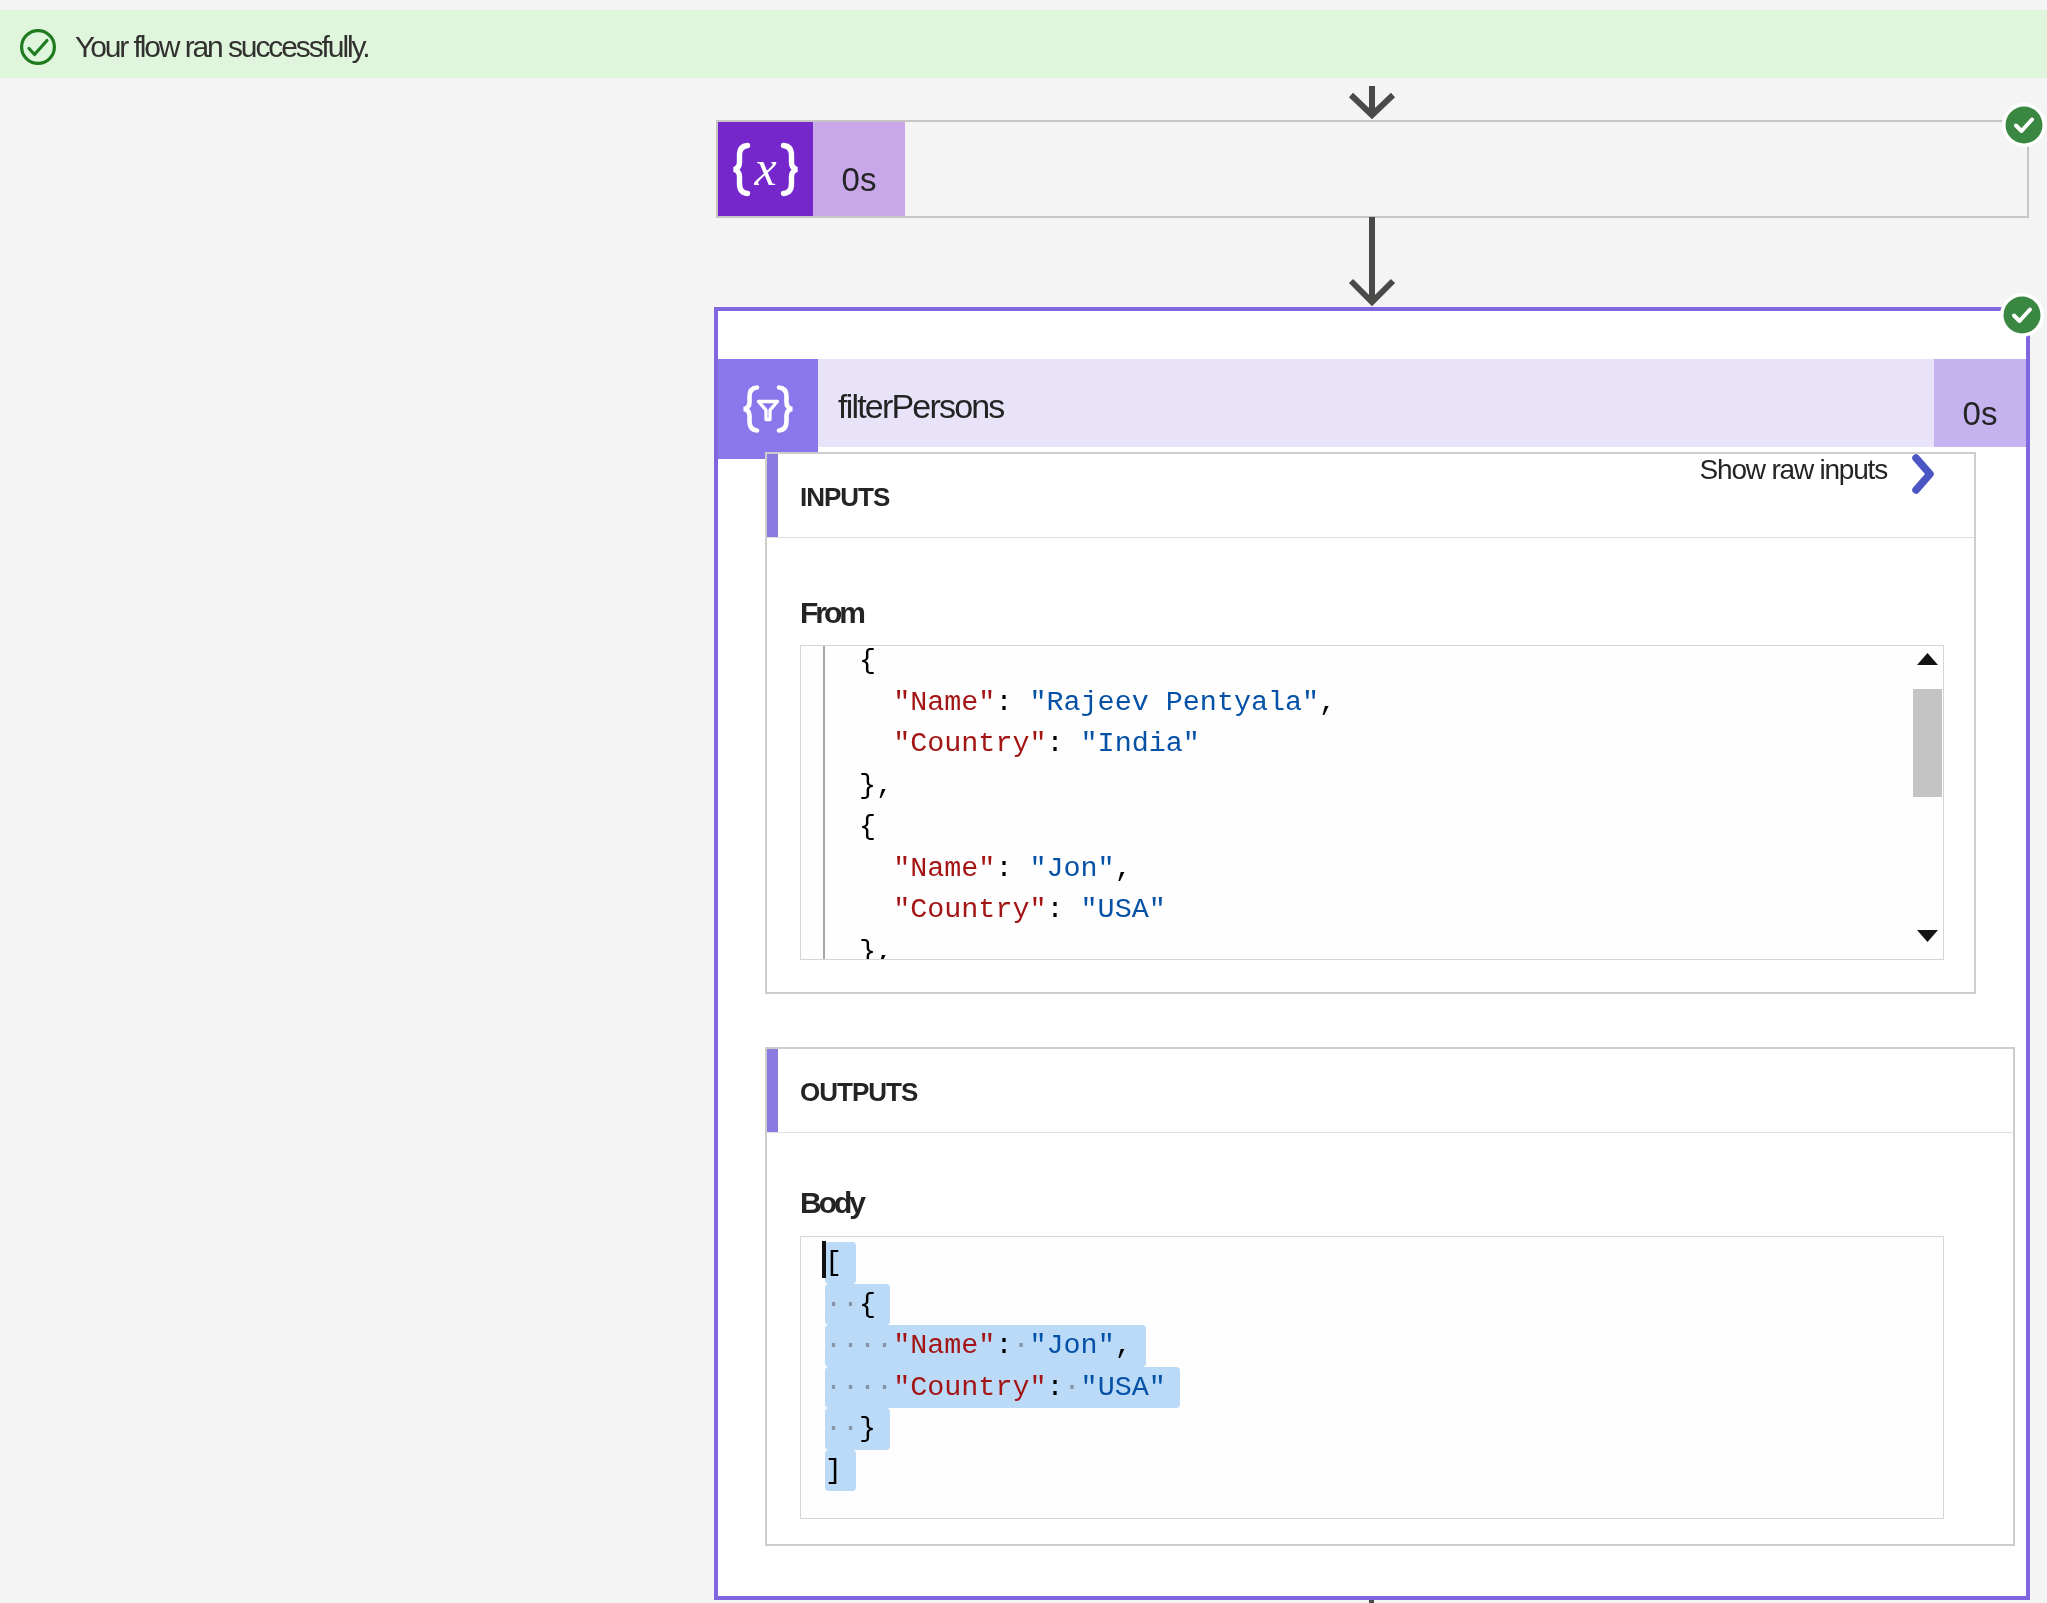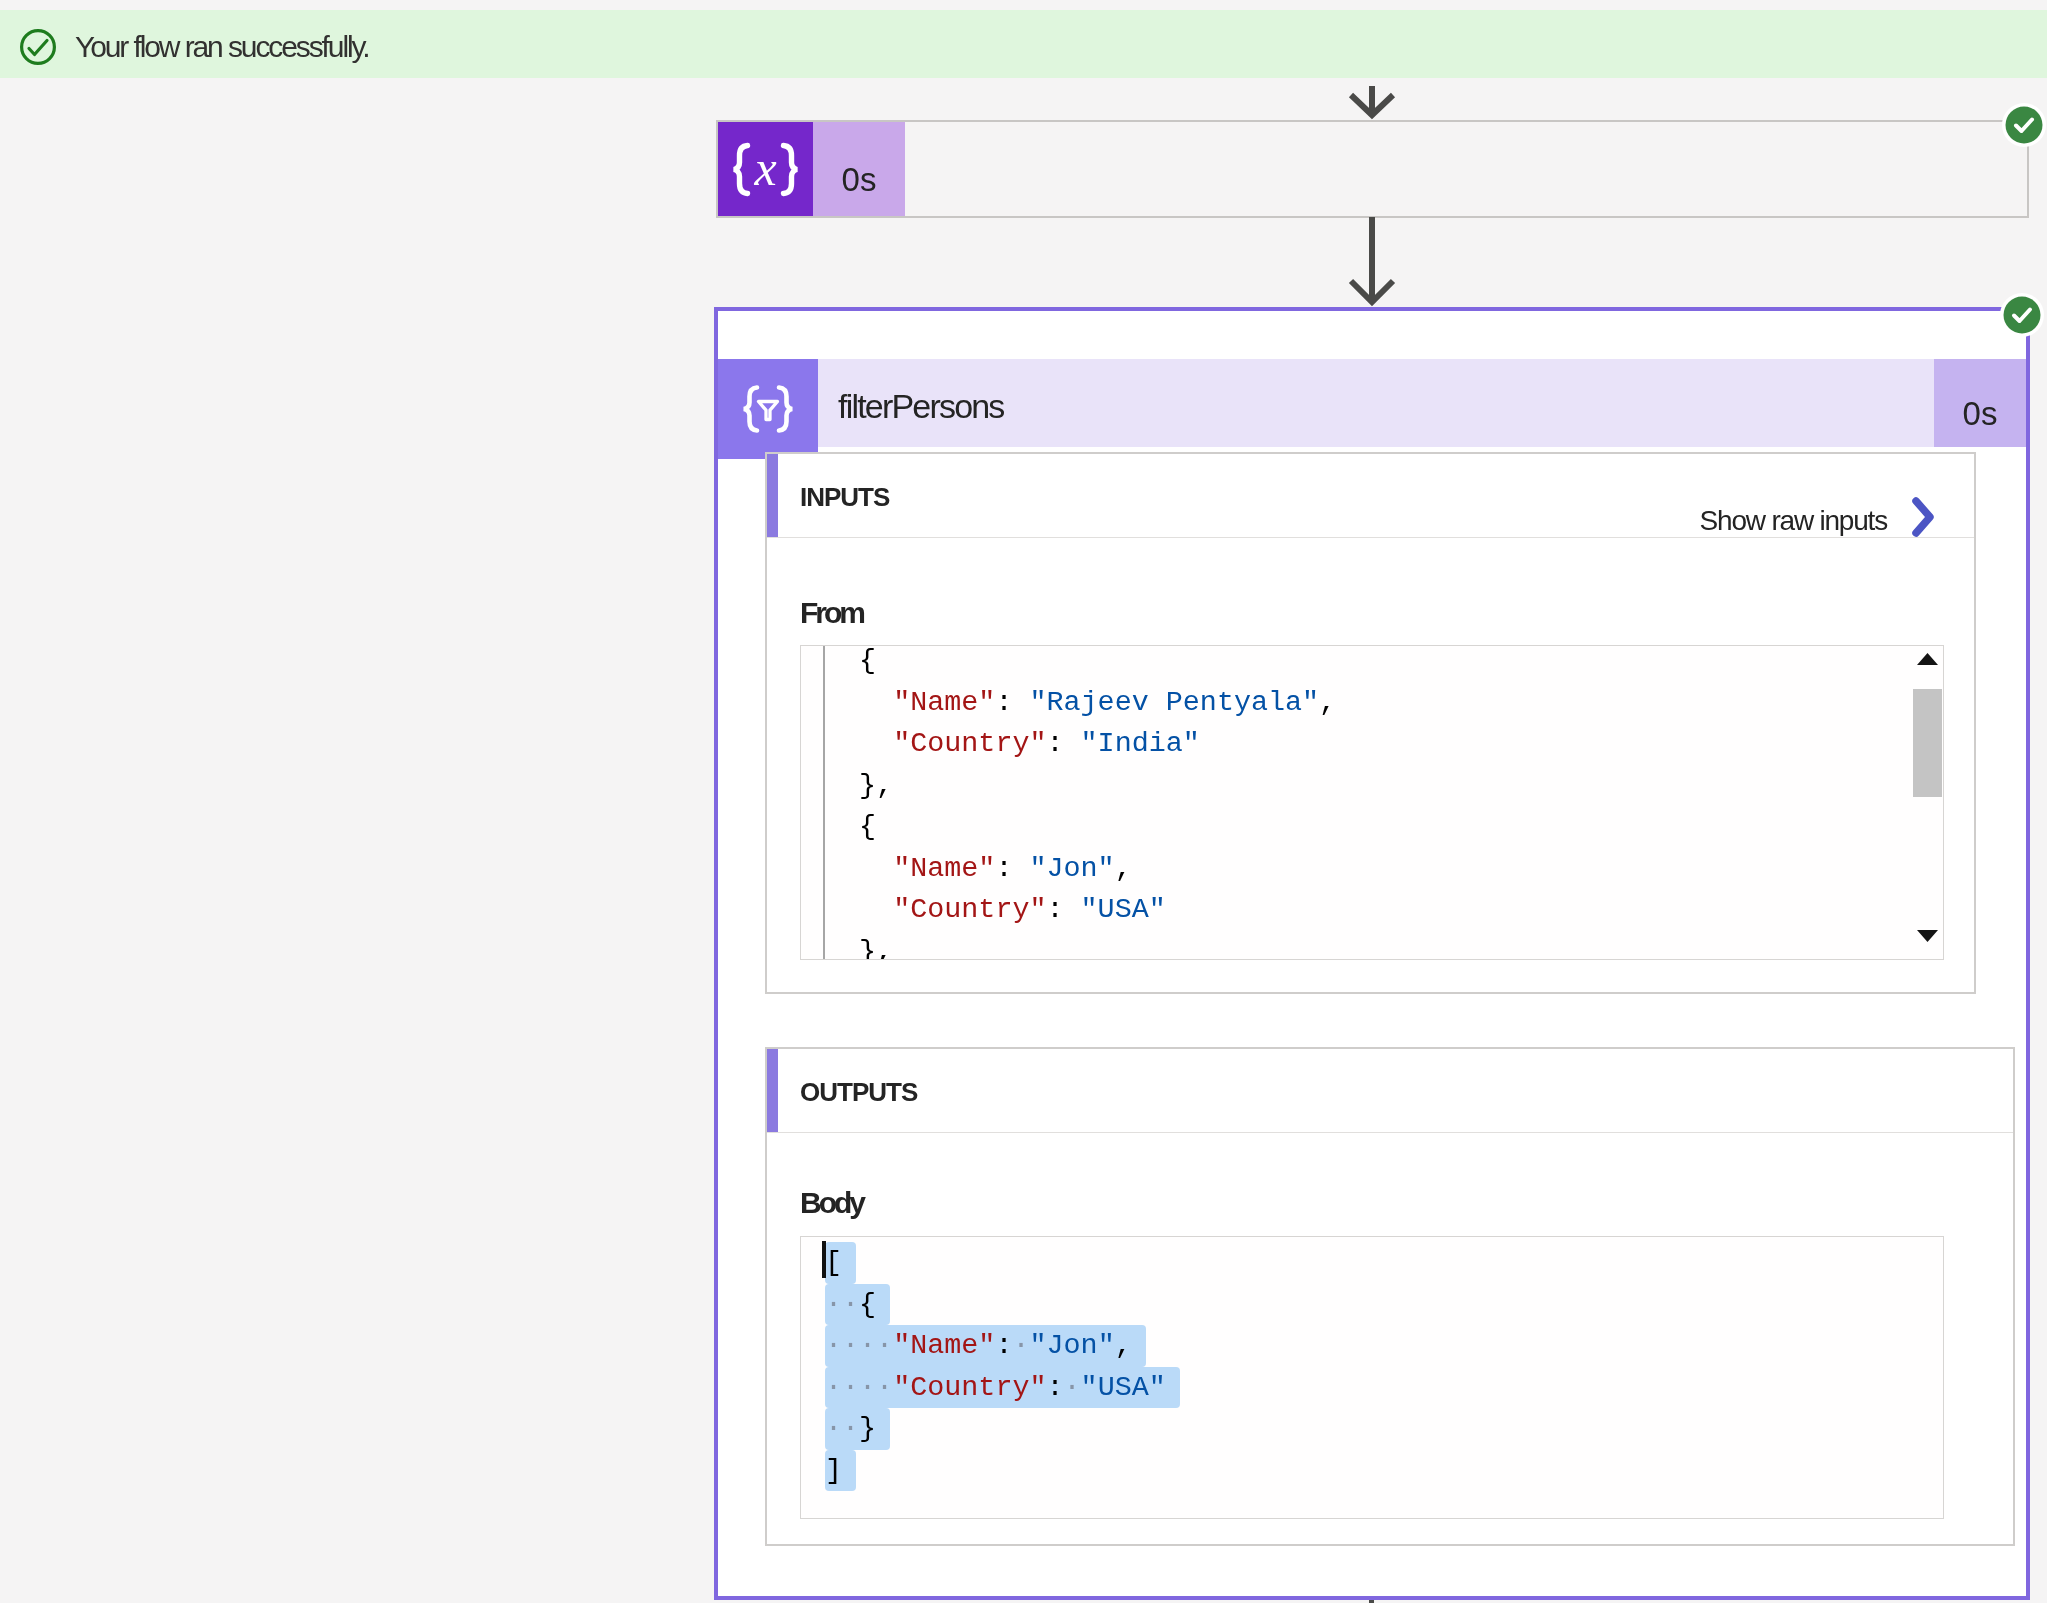--- a/index.html
+++ b/index.html
@@ -25,21 +25,21 @@
   .c2icon{width:100px;height:100px;background:#8b77ec;flex:none;display:flex;align-items:center;justify-content:center;}
   .c2head{flex:1;background:#e9e3f9;display:flex;align-items:center;}
   .c2head span{font-size:34px;letter-spacing:-1.8px;color:#242424;margin-left:20px;position:relative;top:3px;}
   .c2dur{background:#c5b3f0;}
 
   
   .panel{position:absolute;background:#fff;border:2px solid #cfcdcb;}
   .phead{position:absolute;left:0;top:0;right:0;height:83px;border-bottom:1px solid #e1dfdd;}
   .paccent{position:absolute;left:0;top:0;width:11px;height:83px;background:#8b7ae0;}
   .ptitle{position:absolute;left:33px;top:0;height:83px;display:flex;align-items:center;font-size:26px;letter-spacing:-1px;font-weight:bold;color:#242424;padding-top:4px;box-sizing:border-box;}
-  .plink{position:absolute;right:39px;top:0;height:83px;display:flex;align-items:flex-end;}
+  .plink{position:absolute;right:39px;top:0;height:83px;display:flex;align-items:flex-start;}
   .plink .lt{font-size:28px;color:#242424;margin-right:25px;}
   .plabel{position:absolute;font-size:30px;letter-spacing:-3px;font-weight:bold;color:#242424;}
 
   
   .codebox{position:absolute;border:1px solid #d7d5d3;background:#fffefe;overflow:hidden;}
   .code{font-family:"Liberation Mono",monospace;font-size:28.4px;line-height:41.5px;white-space:pre;color:#000;}
   .k{color:#a31515;}
   .v{color:#0451a5;}
   .gutter{position:absolute;width:2px;background:#a6a6a6;}
   .sbar{position:absolute;}

